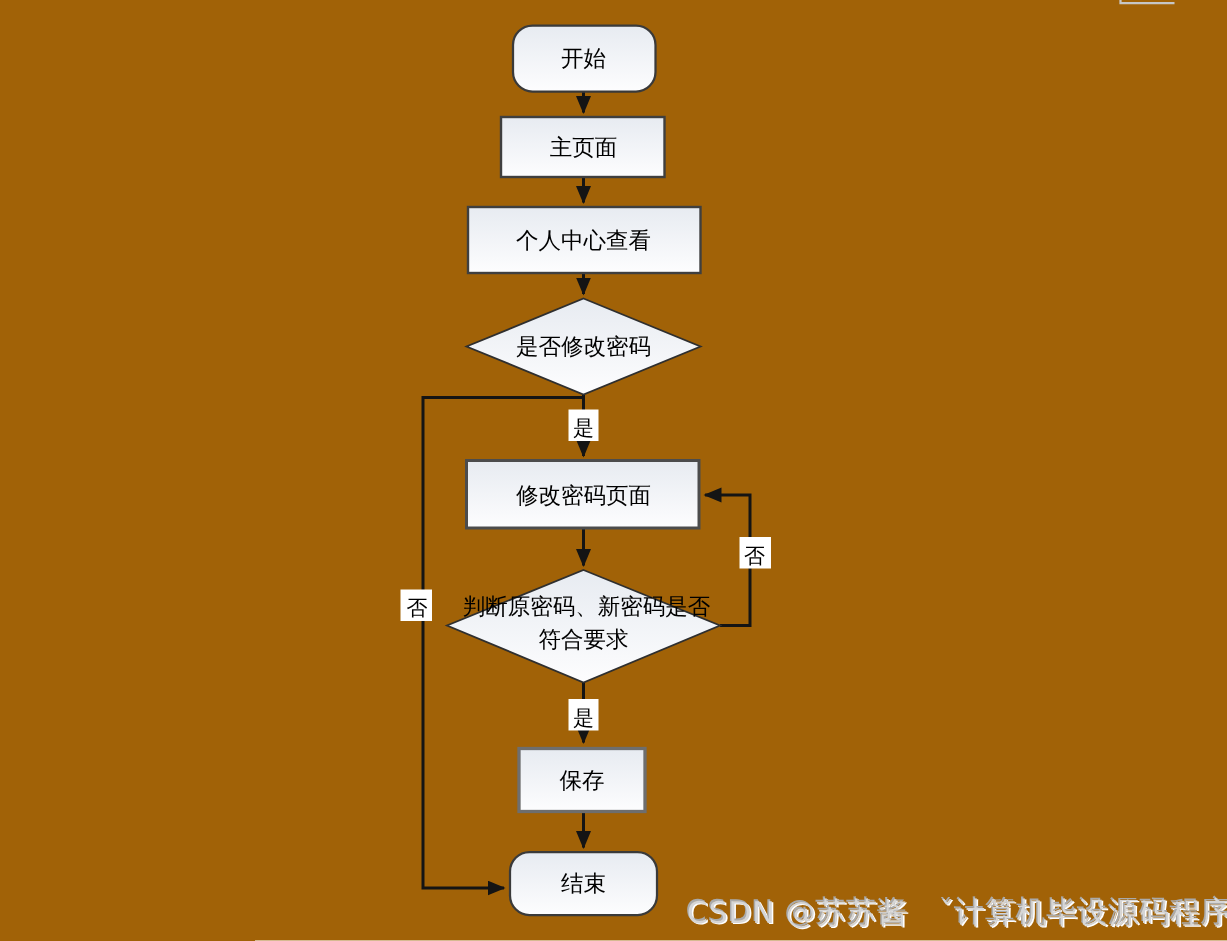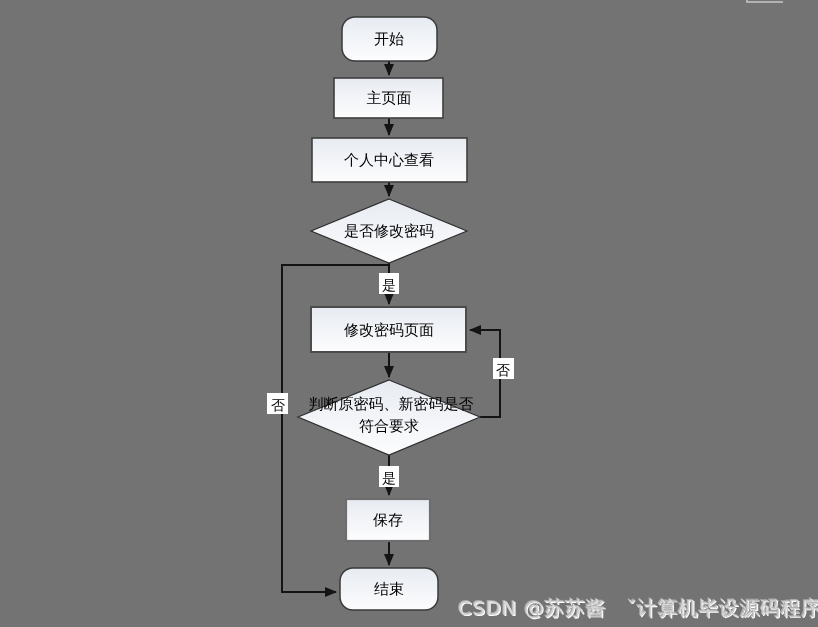--- a/index.html
+++ b/index.html
@@ -1,20 +1,20 @@
 <!DOCTYPE html>
 <html><head>
 <meta charset="utf-8">
 <style>
   html, body { margin: 0; padding: 0; background: #ffffff; }
   #stage {
     position: relative;
     width: 818px;
     height: 627px;
-    background: #737373;
+    background: #a16207;
     overflow: hidden;
     font-family: "DejaVu Sans", "Liberation Sans", sans-serif;
   }
   svg text {
     font-family: "DejaVu Sans", "Liberation Sans", sans-serif;
     fill: #000000;
   }
   .node-label { font-size: 15px; }
   .edge-label { font-size: 14px; }
   #watermark {

